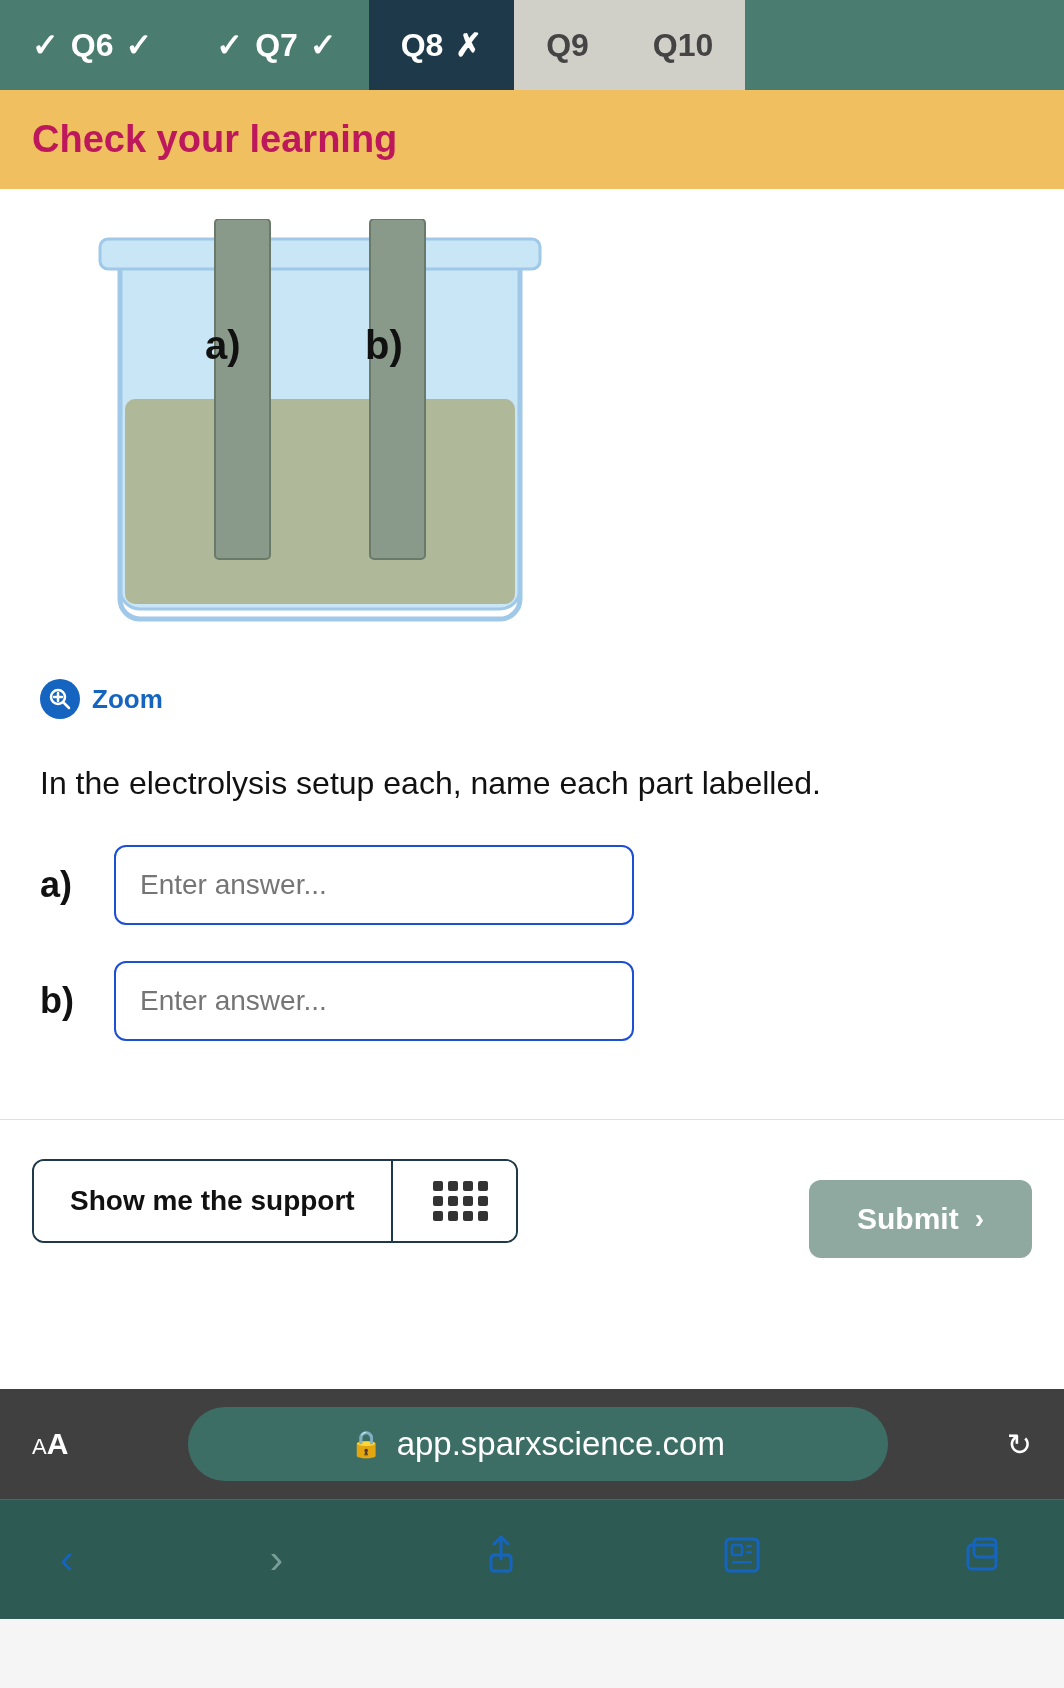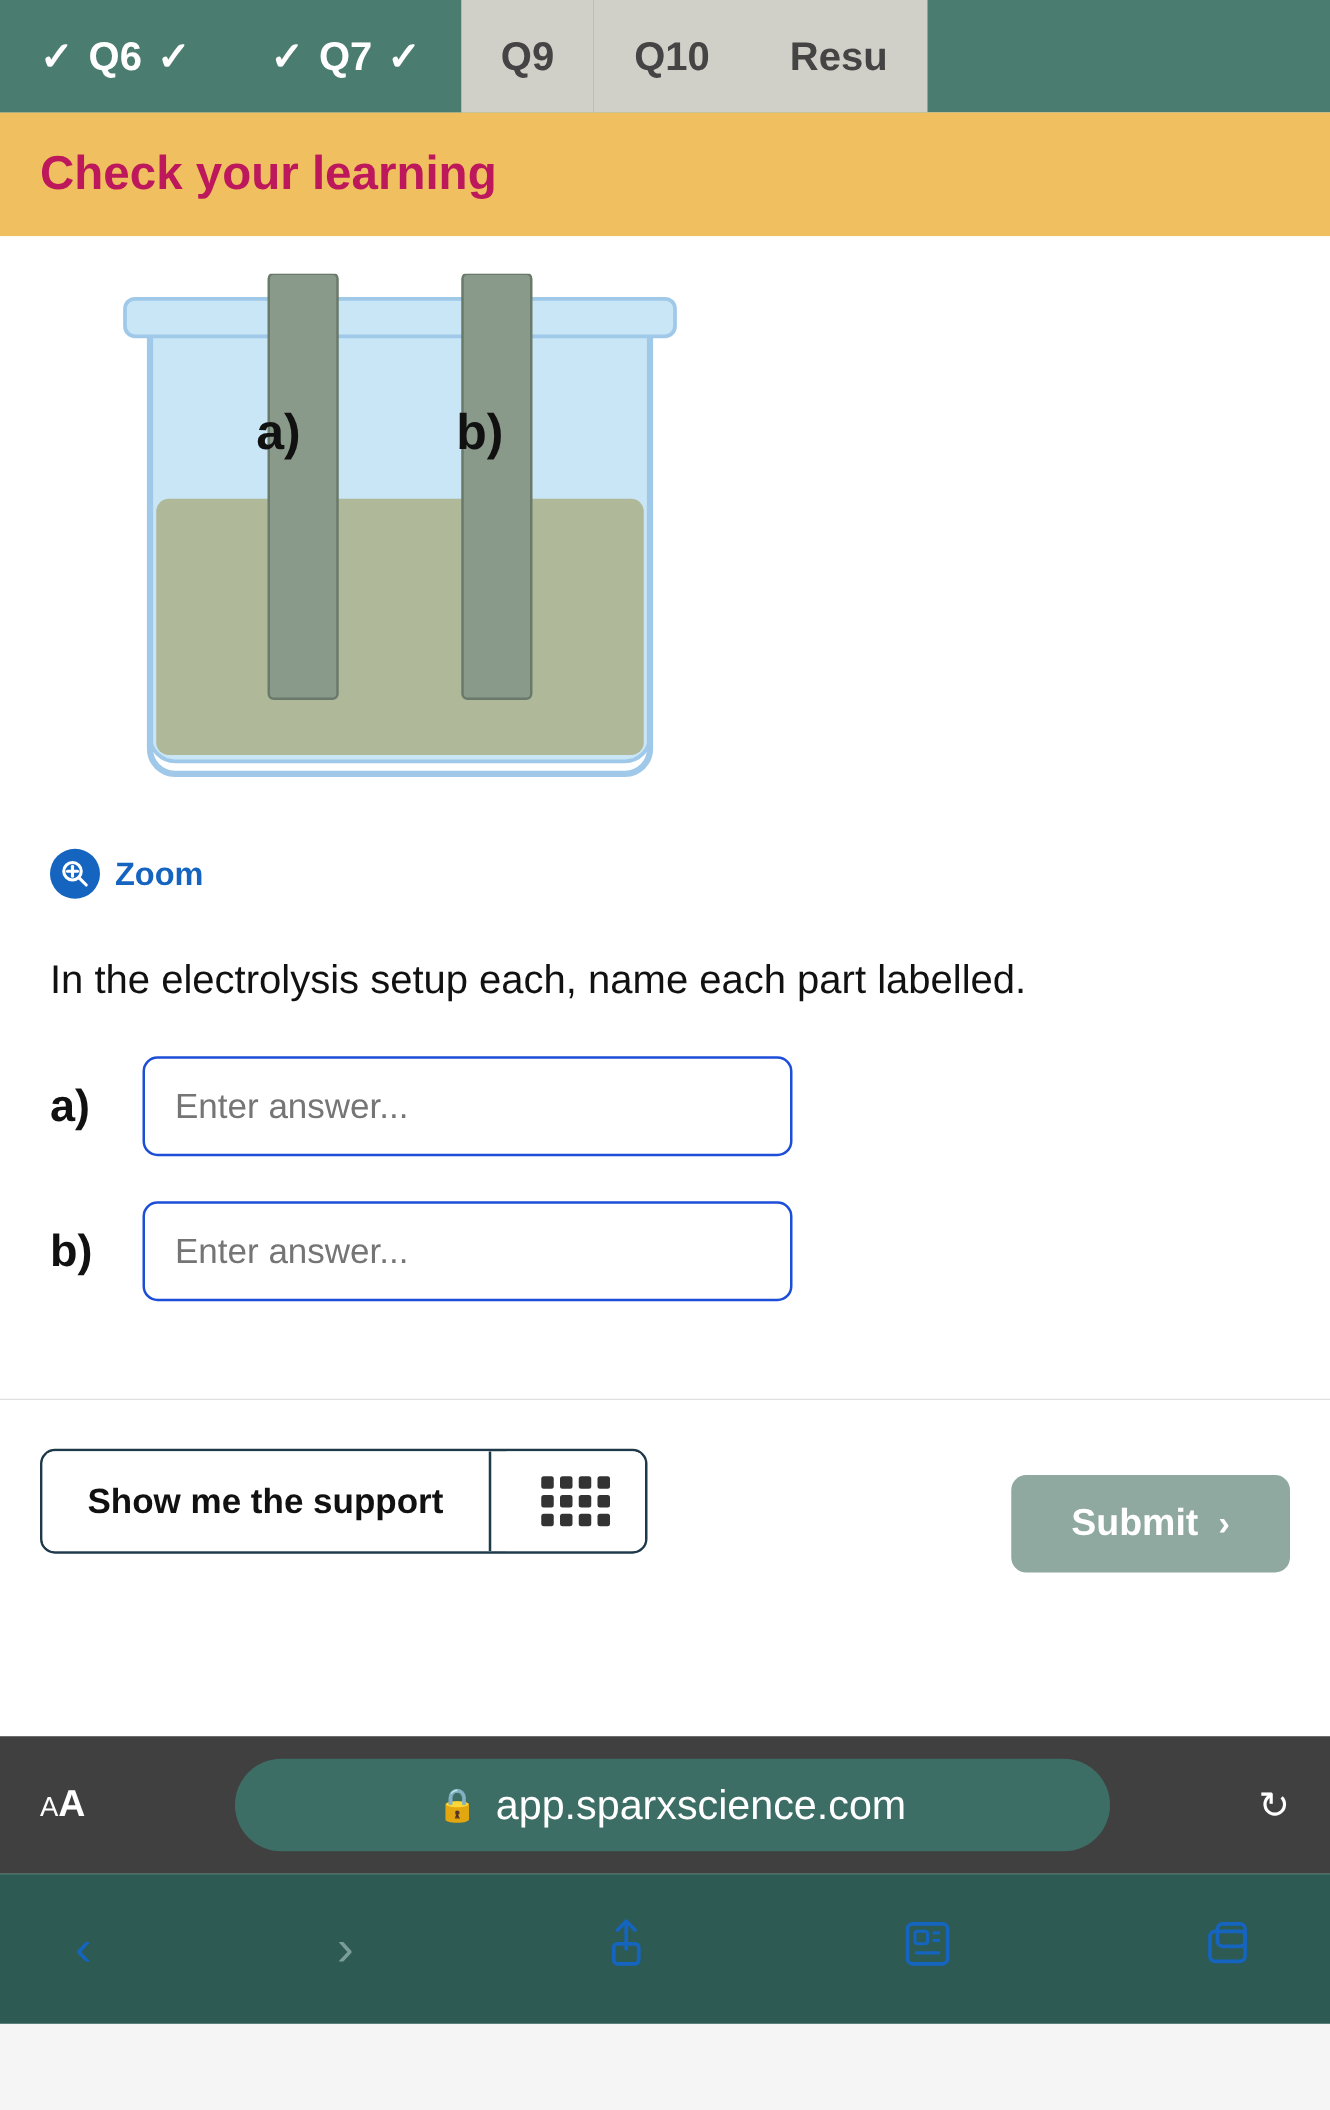--- a/index.html
+++ b/index.html
@@ -281,28 +281,29 @@
   <div class="nav-tab completed">
     <span>✓</span>
     <span>Q6</span>
     <span>✓</span>
   </div>
   <div class="nav-tab completed">
     <span>✓</span>
     <span>Q7</span>
     <span>✓</span>
   </div>
+  <div class="nav-tab active">
+    <span>Q8</span>
+    <span>✗</span>
+  </div>
   <div class="nav-tab inactive">
     <span>Q9</span>
   </div>
   <div class="nav-tab inactive">
     <span>Q10</span>
-  </div>
-  <div class="nav-tab inactive">
-    <span>Resu</span>
   </div>
 </div>
 
 <div class="section-header">
   <h2>Check your learning</h2>
 </div>
 
 <div class="main-content">
 
   <div class="diagram-container">

